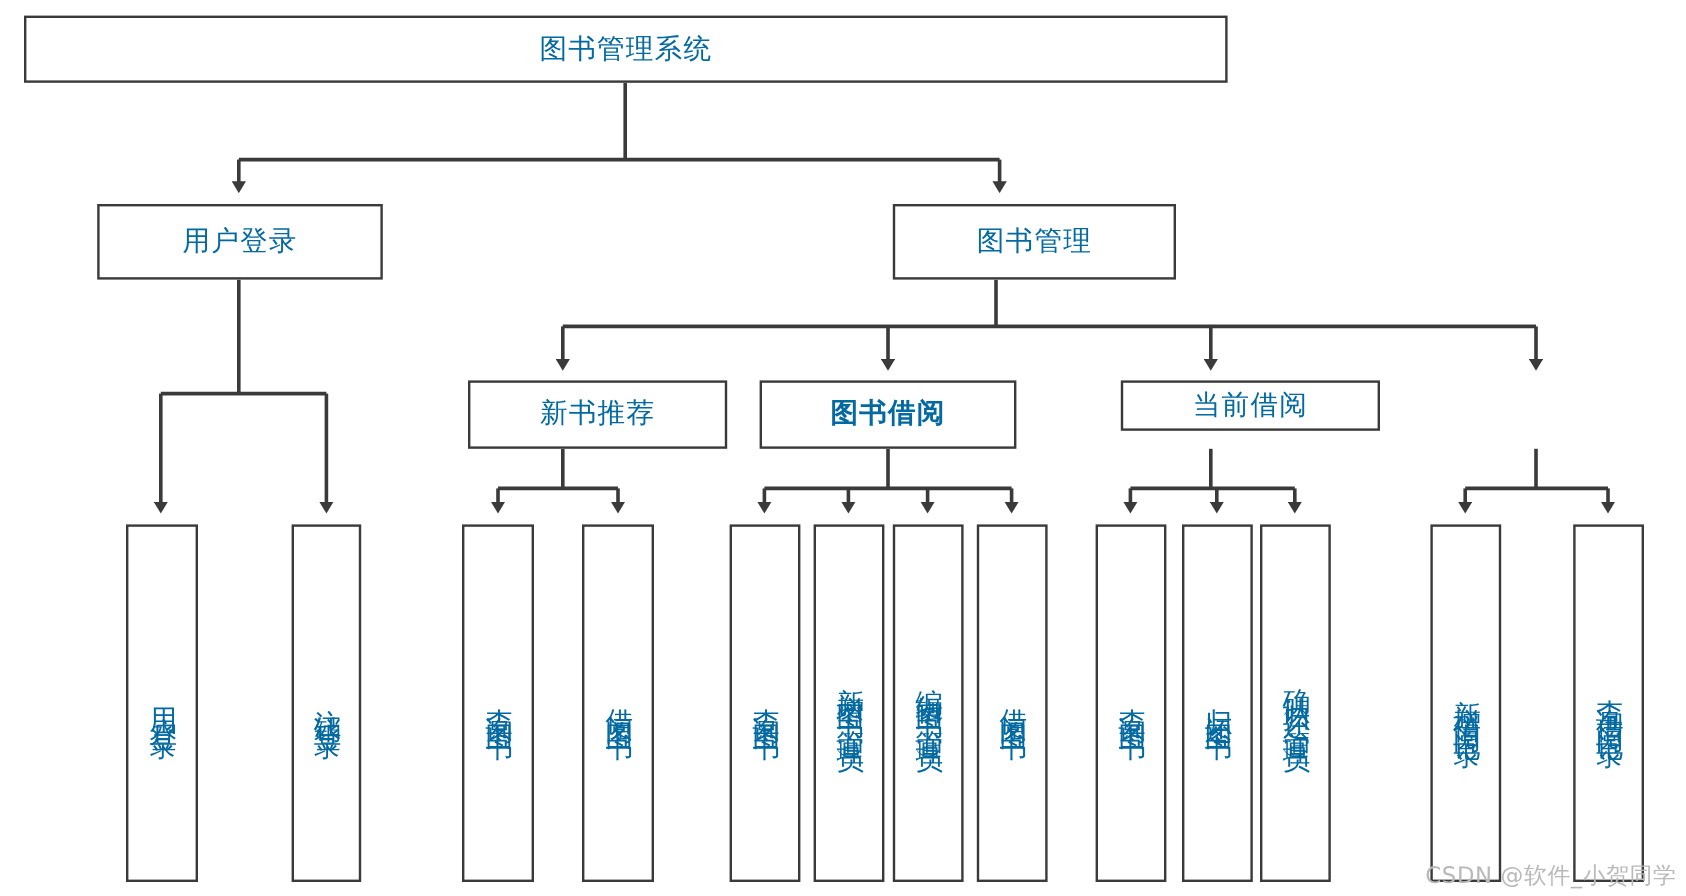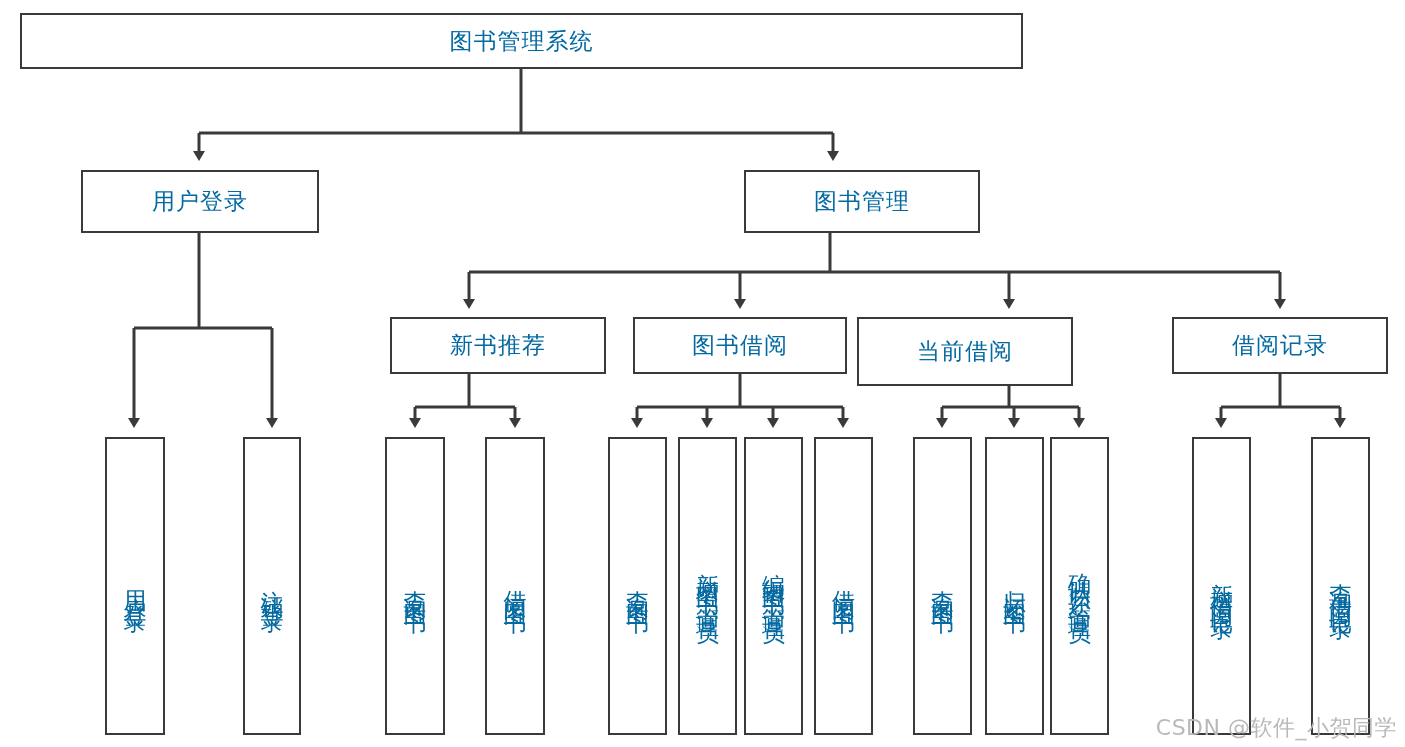--- a/index.html
+++ b/index.html
@@ -47,21 +47,21 @@
     text-orientation: upright;
     letter-spacing: 7px;
     font-size: 23px;
     white-space: nowrap;
     line-height: 1;
   }
   .watermark {
     position: absolute;
     right: 8px;
     bottom: 4px;
-    font-size: 22px;
+    font-size: 19px;
     color: #b9b9b9;
     letter-spacing: 0.5px;
     white-space: nowrap;
     pointer-events: none;
   }
 </style>
 </head>
 <body>
 
 <div id="canvas">
@@ -123,28 +123,25 @@
   <div class="node" style="left:81px; top:170px; width:238px; height:63px;">
     <span class="node-label">用户登录</span>
   </div>
   <div class="node" style="left:744px; top:170px; width:236px; height:63px;">
     <span class="node-label">图书管理</span>
   </div>
 
   <div class="node" style="left:362px; top:317px; width:216px; height:57px;margin-left:28px;">
     <span class="node-label">新书推荐</span>
   </div>
-  <div class="node" style="left:633px; top:317px; width:214px; height:57px;">
+  <div class="node" style="left:633px; top:317px; width:214px; height:57px;font-weight:bold;">
     <span class="node-label">图书借阅</span>
   </div>
-  <div class="node" style="left:857px; top:317px; width:216px; height:69px;text-align:center;">
+  <div class="node" style="left:934px; top:317px; width:216px; height:42px;text-align:center;">
     <span class="node-label">当前借阅</span>
-  </div>
-  <div class="node" style="left:1172px; top:317px; width:216px; height:57px;">
-    <span class="node-label">借阅记录</span>
   </div>
 
   <div class="node vertical" style="left:105px; top:437px; width:60px; height:298px;">
     <span class="node-label">用户登录</span>
   </div>
   <div class="node vertical" style="left:243px; top:437px; width:58px; height:298px;">
     <span class="node-label">注销登录</span>
   </div>
 
   <div class="node vertical" style="left:385px; top:437px; width:60px; height:298px;">

